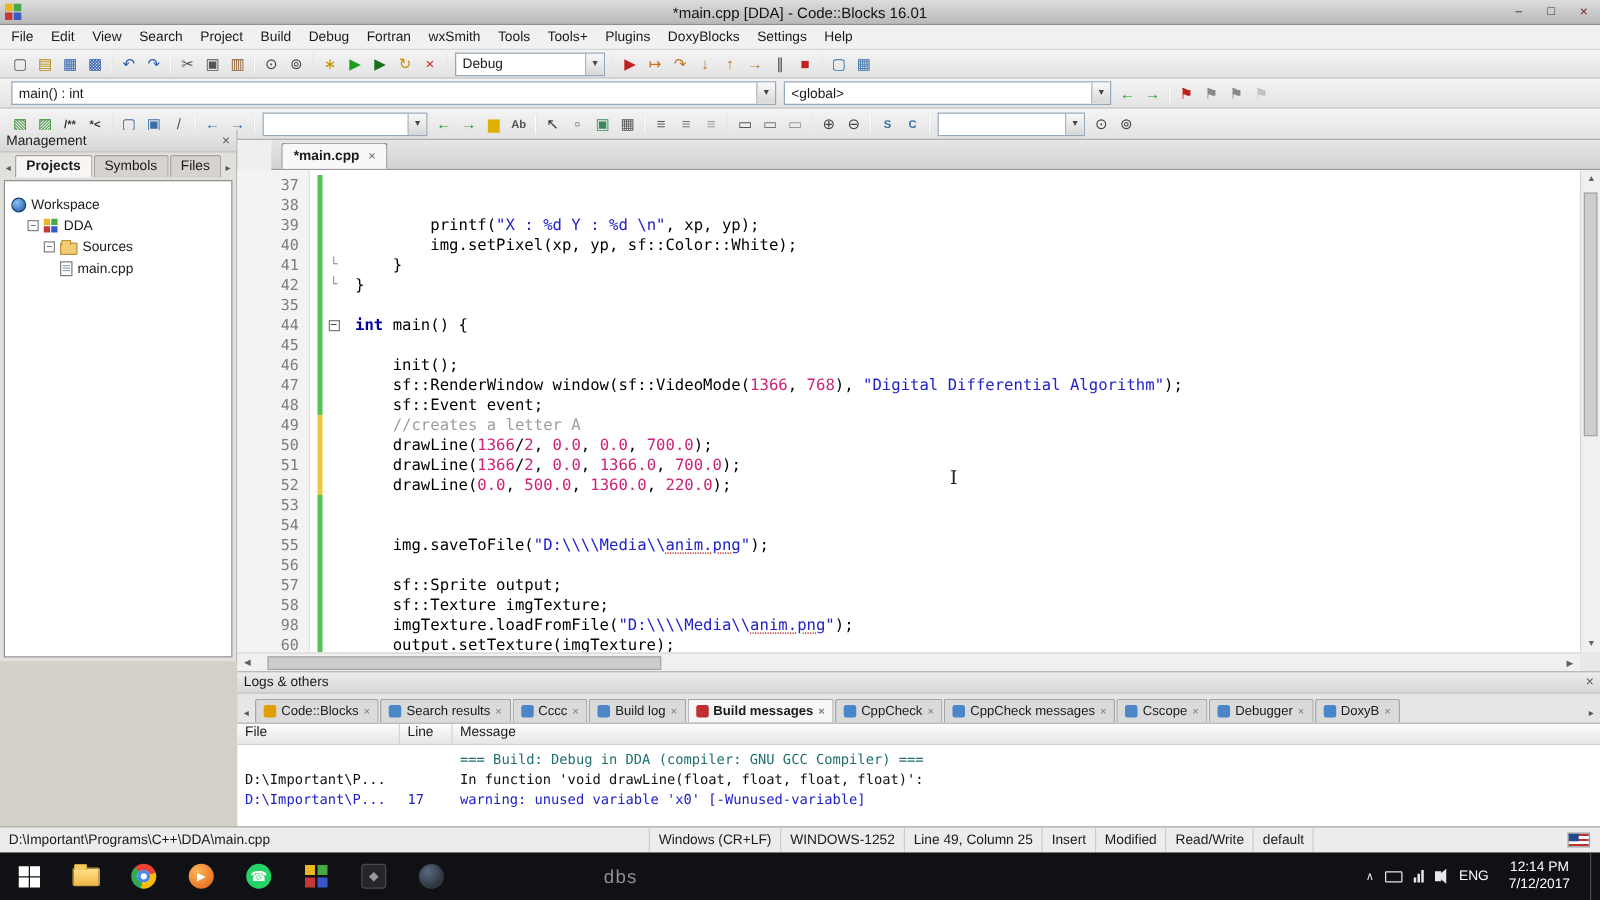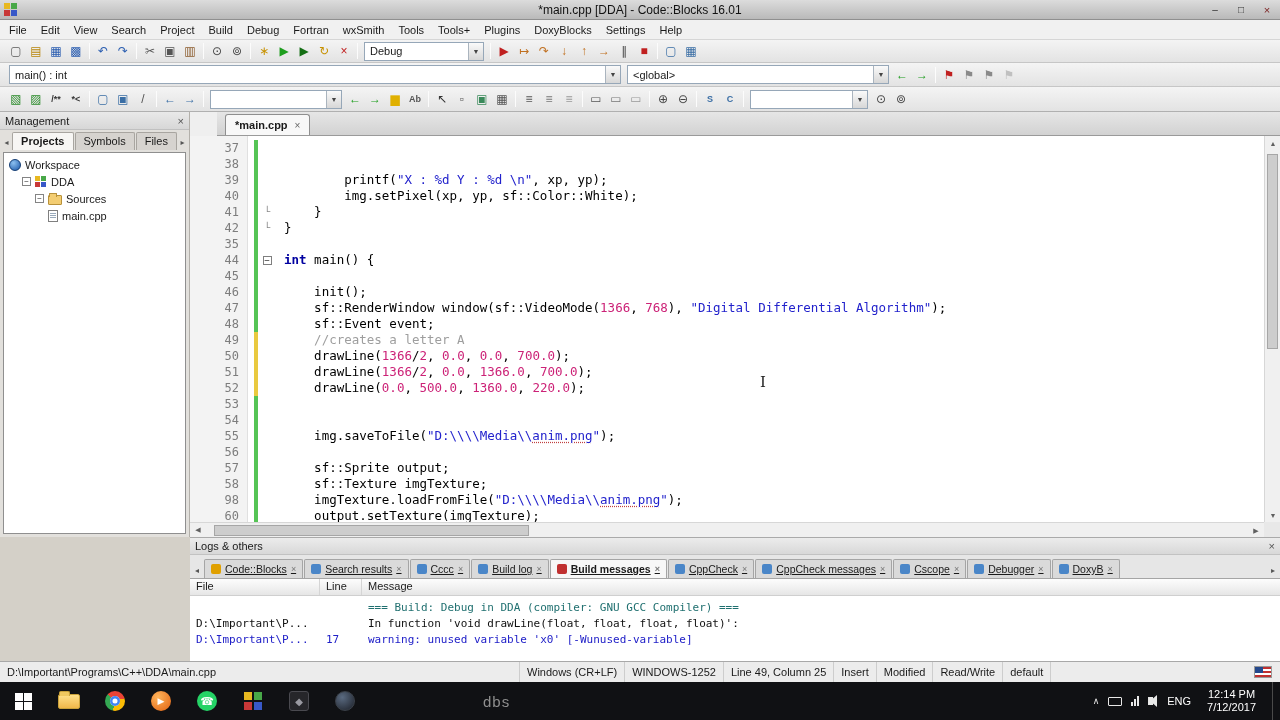--- a/index.html
+++ b/index.html
@@ -40,33 +40,33 @@
   .tbicon.txt { font-size:9px; font-weight:bold; }
   .tbsep { width:1px; height:16px; background:#b8b8b8; border-right:1px solid #fcfcfc; margin:0 3px; }
   .combo { height:19px; background:#fff; border:1px solid #96a7b8; display:flex; align-items:center;
     position:relative; padding:0 17px 0 5px; margin:0 3px; font-size:11px; white-space:nowrap; overflow:hidden; }
   .combo .cval { overflow:hidden; white-space:nowrap; }
   .combo .arrow { position:absolute; right:0; top:0; width:15px; height:100%;
     background:linear-gradient(#fafafa,#d7d7d7); border-left:1px solid #aab4be;
     display:flex; align-items:center; justify-content:center; font-size:7px; color:#444; }
 
   
-  #management { position:absolute; left:0; top:112px; width:190px; height:425px;
+  #management { position:absolute; left:0; top:104px; width:190px; height:425px;
     background:#e2e0dc; border-right:1px solid #b3b0aa; }
   #mgmt-header { height:18px; background:linear-gradient(#e9e9e9,#d7d7d7); border-bottom:1px solid #c0c0c0;
     display:flex; align-items:center; padding:0 5px; }
   #mgmt-header .close { margin-left:auto; color:#555; font-size:11px; }
   #mgmt-tabs { height:20px; display:flex; align-items:flex-end; padding:0 2px; gap:1px; }
   .tab-arrow { width:12px; height:15px; display:flex; align-items:center; justify-content:center;
     font-size:8px; color:#555; }
   .mtab { padding:2px 8px 3px; font-size:11px; background:#d6d3cf; border:1px solid #a8a5a0;
     border-bottom:none; border-radius:2px 2px 0 0; }
   .mtab.active { background:#f7f6f4; font-weight:bold; }
   #mgmt-tree { position:absolute; left:3px; right:3px; top:40px; bottom:3px; background:#fff;
-    border:1px solid #8f8f8f; overflow:hidden; padding-top:3px; }
+    border:1px solid #8f8f8f; overflow:hidden; padding-top:10px; }
   .titem { height:17px; display:flex; align-items:center; font-size:11px; white-space:nowrap; }
   .texp { width:9px; height:9px; border:1px solid #848484; background:#fff; margin-right:4px;
     display:flex; align-items:center; justify-content:center; font-size:8px; line-height:8px; color:#333; flex:none; }
   .ticon { flex:none; margin-right:4px; }
   .ticon.workspace { width:12px; height:12px; border-radius:50%;
     background:radial-gradient(circle at 35% 30%, #8cc0f0, #1a56a8); border:1px solid #123c74; }
   .ticon.project { width:12px; height:12px;
     background:
       linear-gradient(#e8b820,#e8b820) 0 0/5px 5px no-repeat,
       linear-gradient(#48a848,#48a848) 6px 0/5px 5px no-repeat,
@@ -121,21 +121,21 @@
 
   
   #logs { position:absolute; left:190px; top:537px; right:0; height:124px; background:#e6e6e6;
     border-top:1px solid #aaa; }
   #logs-caption { height:17px; background:linear-gradient(#ececec,#d8d8d8); border-bottom:1px solid #c2c2c2;
     display:flex; align-items:center; padding:0 5px; font-size:11px; }
   #logs-caption .close { margin-left:auto; color:#555; font-size:11px; }
   #logs-tabs { height:23px; display:flex; align-items:flex-end; padding:0 1px; gap:1px; overflow:hidden; }
   .ltab { display:flex; align-items:center; gap:4px; padding:3px 6px; font-size:10.5px;
     background:#dadada; border:1px solid #a5a5a5; border-bottom:none; border-radius:2px 2px 0 0;
-    white-space:nowrap;text-decoration:underline; }
+    white-space:nowrap; }
   .ltab.active { background:#f7f7f7; font-weight:bold; }
   .lic { width:10px; height:10px; border-radius:2px; flex:none; }
   .ltab .close { color:#777; font-size:9px; }
   #logs-table { position:absolute; left:0; right:0; top:40px; bottom:0; background:#fff; border-top:1px solid #a5a5a5; overflow:hidden; }
   #logs-head { display:flex; height:17px; background:linear-gradient(#fdfdfd,#e6e6e6); border-bottom:1px solid #cfcfcf; font-size:11px; }
   .hc { padding:1px 6px; border-right:1px solid #d5d5d5; }
   .hc.file { width:130px; flex:none; }
   .hc.line { width:42px; flex:none; }
   .hc.msg { flex:1; border-right:none; }
   .lrow { display:flex; height:16px; line-height:16px; font-family:"DejaVu Sans Mono",monospace; font-size:11px; white-space:nowrap; }

